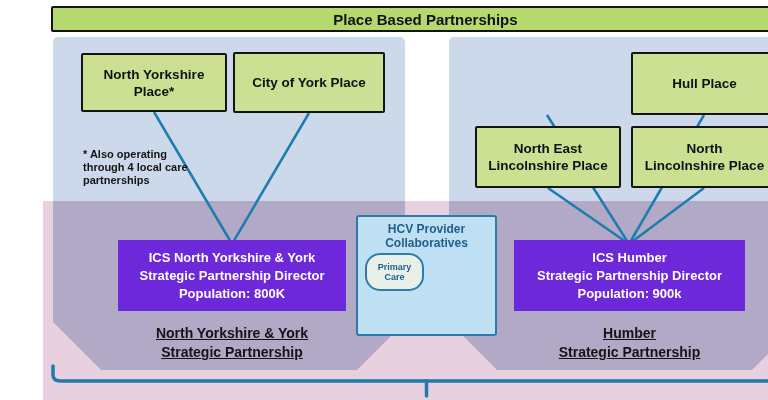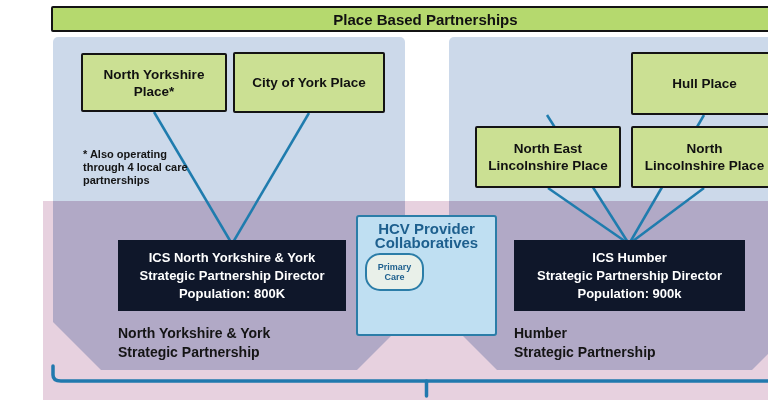--- a/index.html
+++ b/index.html
@@ -37,40 +37,40 @@
     white-space:pre-line;
   }
   
   .footnote{
     left:40px;top:148px;width:120px;
     font-size:11px;line-height:13px;font-weight:bold;color:#141414;
     white-space:pre-line;
   }
   
   .ics-box{
-    top:240px;height:71px;background:#0f172a;color:#ffffff;
+    top:240px;height:71px;background:#6d28d9;color:#ffffff;
     display:flex;flex-direction:column;align-items:center;justify-content:center;
     text-align:center;font-size:13px;line-height:18px;font-weight:bold;
   }
   .ics-left{left:75px;width:228px;}
   .ics-right{left:471px;width:231px;}
   
   .partnership-label{
-    top:324px;font-size:14px;line-height:19px;
-    font-weight:bold;color:#141414;white-space:pre-line;
+    top:324px;text-align:center;font-size:14px;line-height:19px;
+    font-weight:bold;color:#141414;white-space:pre-line;text-decoration:underline;
   }
   .pl-left{left:75px;width:228px;}
   .pl-right{left:471px;width:231px;}
   
   .hcv{
     left:313px;top:215px;width:141px;height:121px;box-sizing:border-box;
     background:#bfdff2;border:2px solid #2b7da8;border-radius:3px;
   }
   .hcv-title{
-    margin-top:5px;text-align:center;font-size:15px;line-height:14px;
+    margin-top:5px;text-align:center;font-size:12px;line-height:14px;
     font-weight:bold;color:#1d5f8e;white-space:pre-line;
   }
   .hcv-grid{
     position:absolute;left:7px;top:36px;width:123px;height:78px;
     display:grid;grid-template-columns:1fr 1fr;grid-template-rows:38px 36px;
     column-gap:5px;row-gap:4px;
   }
   .hcv-item{
     background:#e9f0e9;border:2px solid #2b7da8;border-radius:15px;
     box-sizing:border-box;

